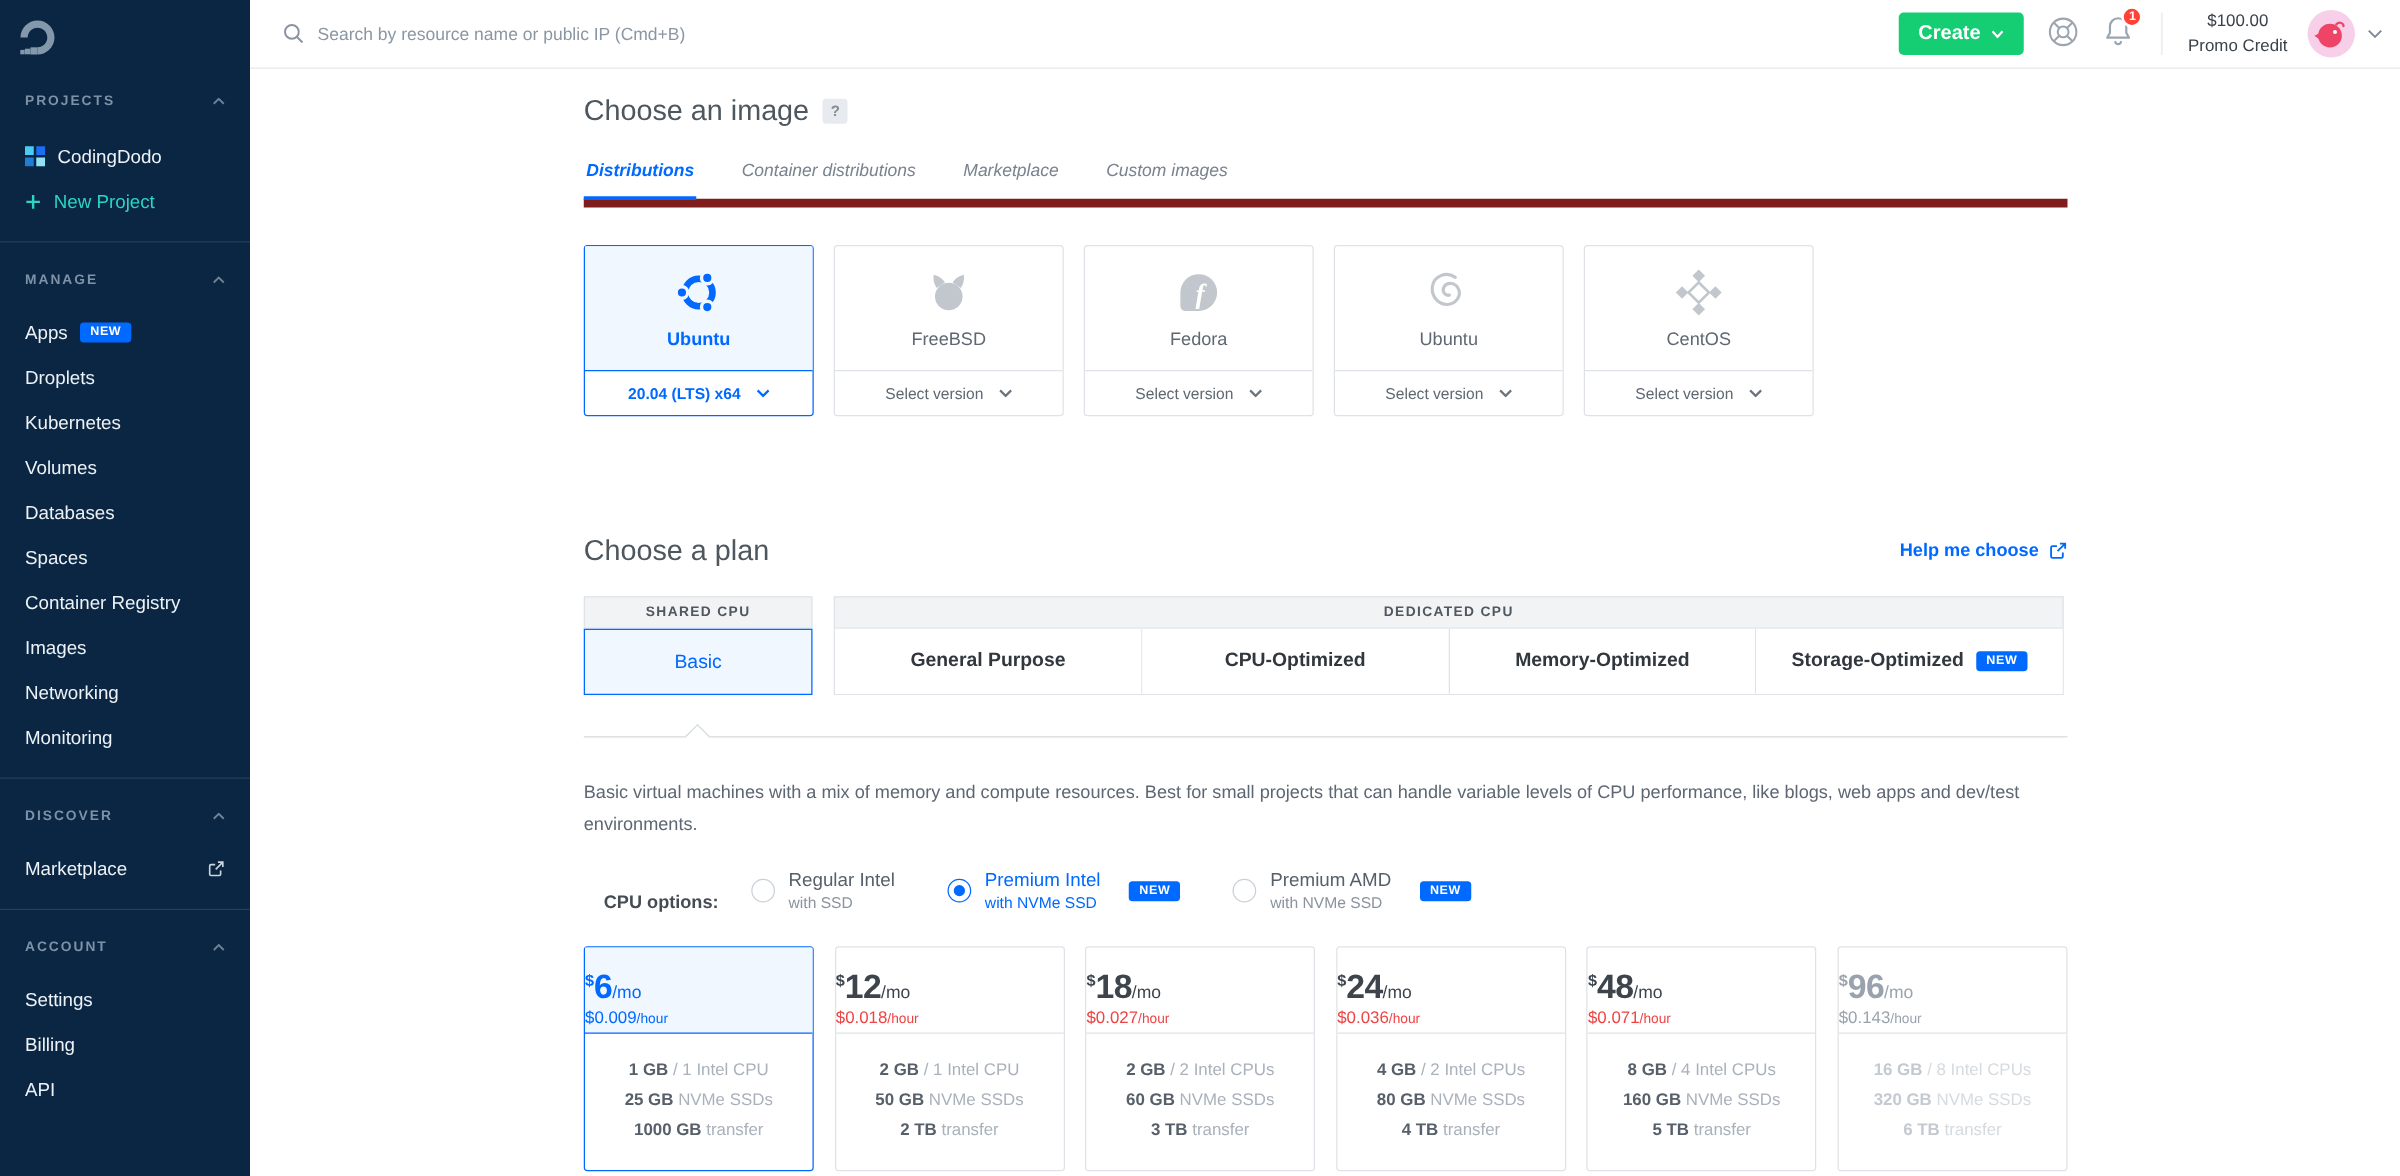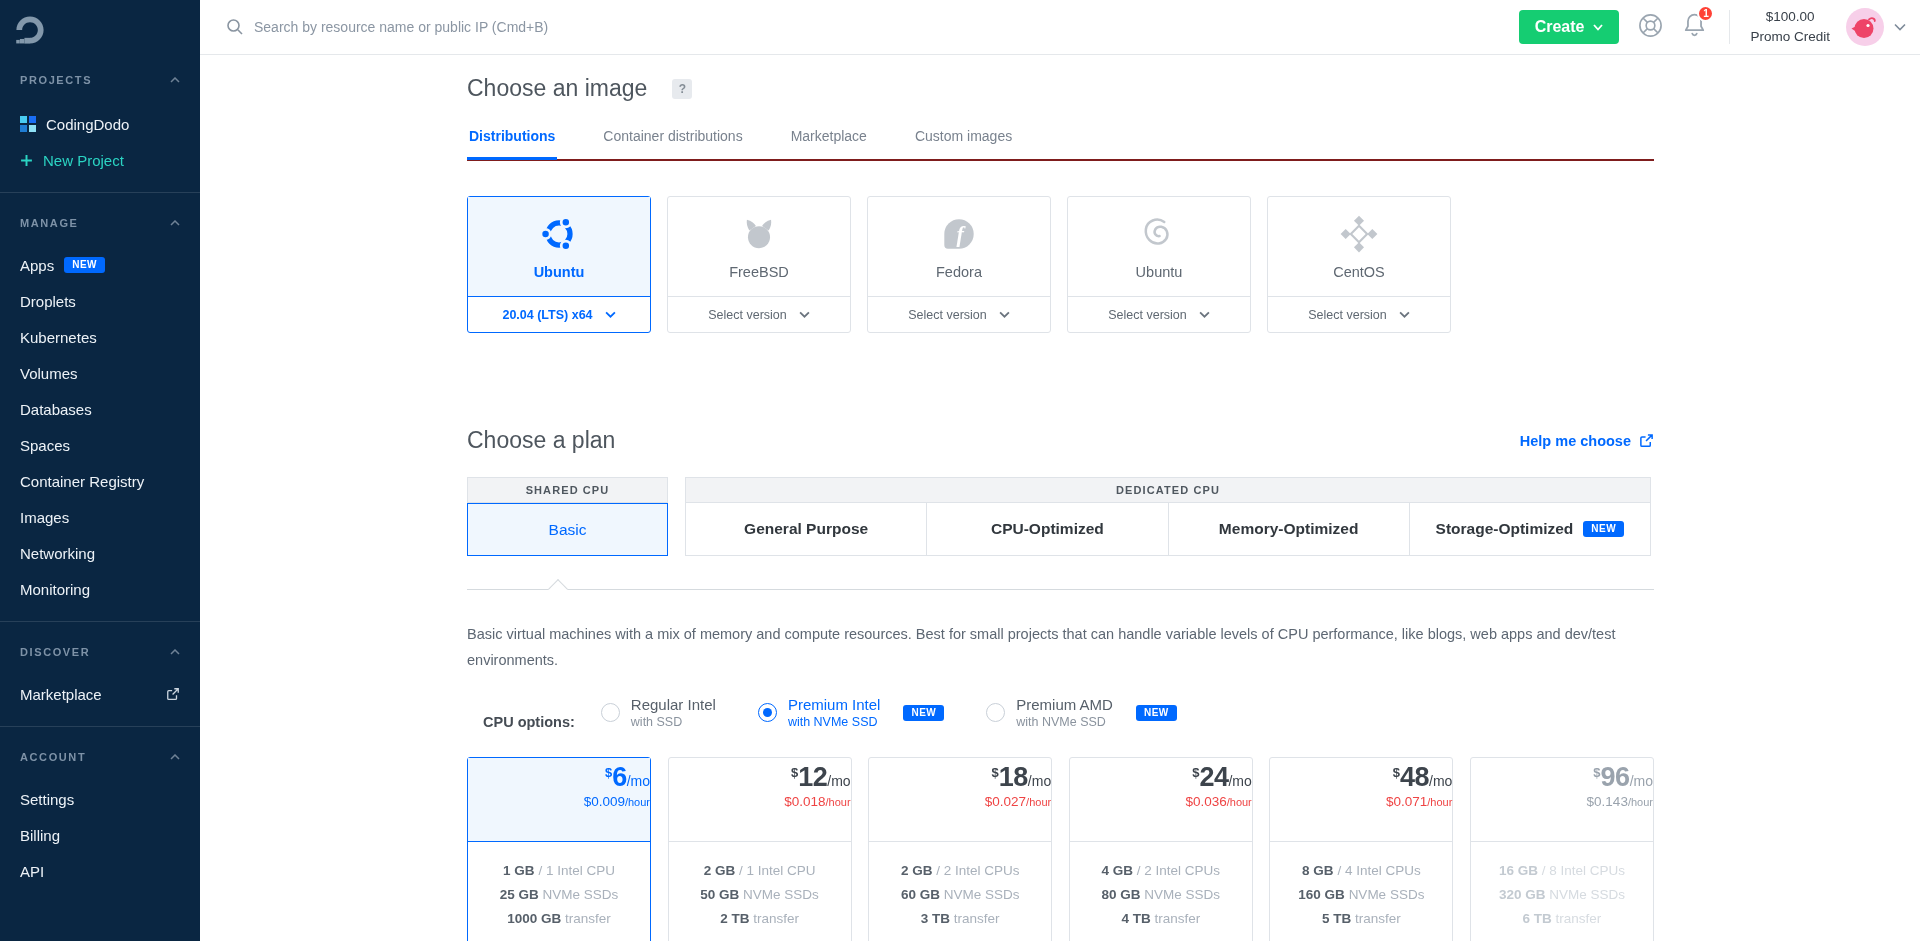--- a/index.html
+++ b/index.html
@@ -41,28 +41,28 @@
     background:#ff4136; color:#fff; font-size:10px; font-weight:bold; border-radius:9px;
     display:flex; align-items:center; justify-content:center; border:2px solid #fff; }
   .tb-divider { width:1px; height:34px; background:#e5e8eb; margin:0 20px 0 22px; }
   .credit { text-align:center; font-size:13.5px; color:#39414a; line-height:20px; margin-right:16px; }
   .avatar { width:38px; height:38px; border-radius:50%; background:#f7cfe9;
     display:flex; align-items:center; justify-content:center; cursor:pointer; }
   .avatar-chevron { margin-left:10px; }
 
   
   .main { position:absolute; left:467px; top:55px; width:1187px; height:886px; }
-  .h1 { position:absolute; top:20px; left:0; display:flex; align-items:center; gap:25px;
+  .h1 { position:absolute; top:20px; left:0; display:flex; align-items:center; gap:11px;
     font-size:23px; color:#4e565e; font-weight:400; }
   .help-q { width:20px; height:20px; background:#e7eaee; border-radius:3px; color:#848d96;
     font-size:12px; font-weight:bold; display:flex; align-items:center; justify-content:center;
     cursor:pointer; }
 
   .img-tabs { position:absolute; top:73px; left:0; width:1187px;
-    border-bottom:2px solid #7f1d1d; display:flex; gap:44px; }
+    border-bottom:7px solid #7f1d1d; display:flex; gap:34px;font-style:italic; }
   .img-tab { font-size:14px; color:#79828e; padding:0 2px 13px 2px; cursor:pointer; }
   .img-tab.active { color:#0069ff; font-weight:bold; border-bottom:3px solid #0069ff;
     margin-bottom:-1px; }
 
   .distro-row { position:absolute; top:141px; left:0; display:flex; gap:16px; }
   .distro-card { width:184px; border:1px solid #dfe3e8; border-radius:3px;
     background:#fff; cursor:pointer; }
   .distro-top { height:99px; display:flex; flex-direction:column; align-items:center;
     justify-content:center; gap:9px; }
   .distro-name { font-size:14.5px; color:#5f6872; }
@@ -76,21 +76,21 @@
   .plan-head-row { position:absolute; top:372px; left:0; width:1187px; display:flex;
     align-items:center; justify-content:space-between; }
   .h2 { font-size:23px; color:#4e565e; font-weight:400; }
   .help-link { display:flex; align-items:center; gap:8px; color:#0069ff; font-size:14.5px;
     font-weight:bold; cursor:pointer; }
 
   .plan-tabs { position:absolute; top:422px; left:0; width:1184px; display:flex; gap:17px; }
   .cpu-col-head { height:26px; background:#f2f3f5; border:1px solid #dfe3e8;
     display:flex; align-items:center; justify-content:center; font-size:11px; font-weight:bold;
     letter-spacing:1.1px; color:#4f575f; }
-  .shared-col { width:201px; }
+  .shared-col { width:183px; }
   .basic-cell { height:53px; border:1px solid #0069ff; background:#f0f7fe; color:#0069ff;
     font-size:15.5px; display:flex; align-items:center; justify-content:center; cursor:pointer; }
   .ded-col { flex:1; }
   .ded-cells { display:flex; border:1px solid #dfe3e8; border-top:none;align-items:center; }
   .ded-cell { flex:1; height:52px; display:flex; align-items:center; justify-content:center;
     gap:10px; font-size:15.5px; font-weight:bold; color:#31373d; background:#fff;
     border-right:1px solid #dfe3e8; cursor:pointer; }
   .ded-cell:last-child { border-right:none; }
 
   .notch-line { position:absolute; top:534px; left:0; width:1187px;
@@ -111,21 +111,21 @@
     background:#0069ff; }
   .cpu-opt-name { font-size:15px; color:#57606a; line-height:19px; }
   .cpu-opt-sub { font-size:12.5px; color:#8a939e; line-height:16px; }
   .cpu-opt.selected .cpu-opt-name, .cpu-opt.selected .cpu-opt-sub { color:#0069ff; }
   .cpu-opt .badge-new { margin-left:12px; }
 
   .price-row { position:absolute; top:702px; left:0; width:1187px; display:flex;
     justify-content:space-between; }
   .price-card { width:184px; border:1px solid #dfe3e8; border-radius:3px; background:#fff;
     cursor:pointer; }
-  .price-head { height:84px; border-bottom:1px solid #dfe3e8; text-align:right; padding-top:4px; }
+  .price-head { height:69px; border-bottom:1px solid #dfe3e8; text-align:left; padding-top:16px; }
   .p-cur { font-size:13px; font-weight:bold; color:#3d444c; vertical-align:9px; }
   .p-amt { font-size:27px; font-weight:bold; color:#3d444c; letter-spacing:-0.5px; }
   .p-per { font-size:14px; color:#3d444c; }
   .p-hourly { font-size:13.5px; color:#ef4444; margin-top:1px; }
   .p-hourly .unit { font-size:11px; }
   .price-specs { text-align:center; padding:17px 0 20px; font-size:13.5px; line-height:24px; }
   .spec-strong { color:#57606a; font-weight:bold; }
   .spec-light { color:#a9b1bb; }
   .price-card.selected { border-color:#0069ff; }
   .price-card.selected .price-head { background:#f0f7fe; border-bottom-color:#0069ff; }

